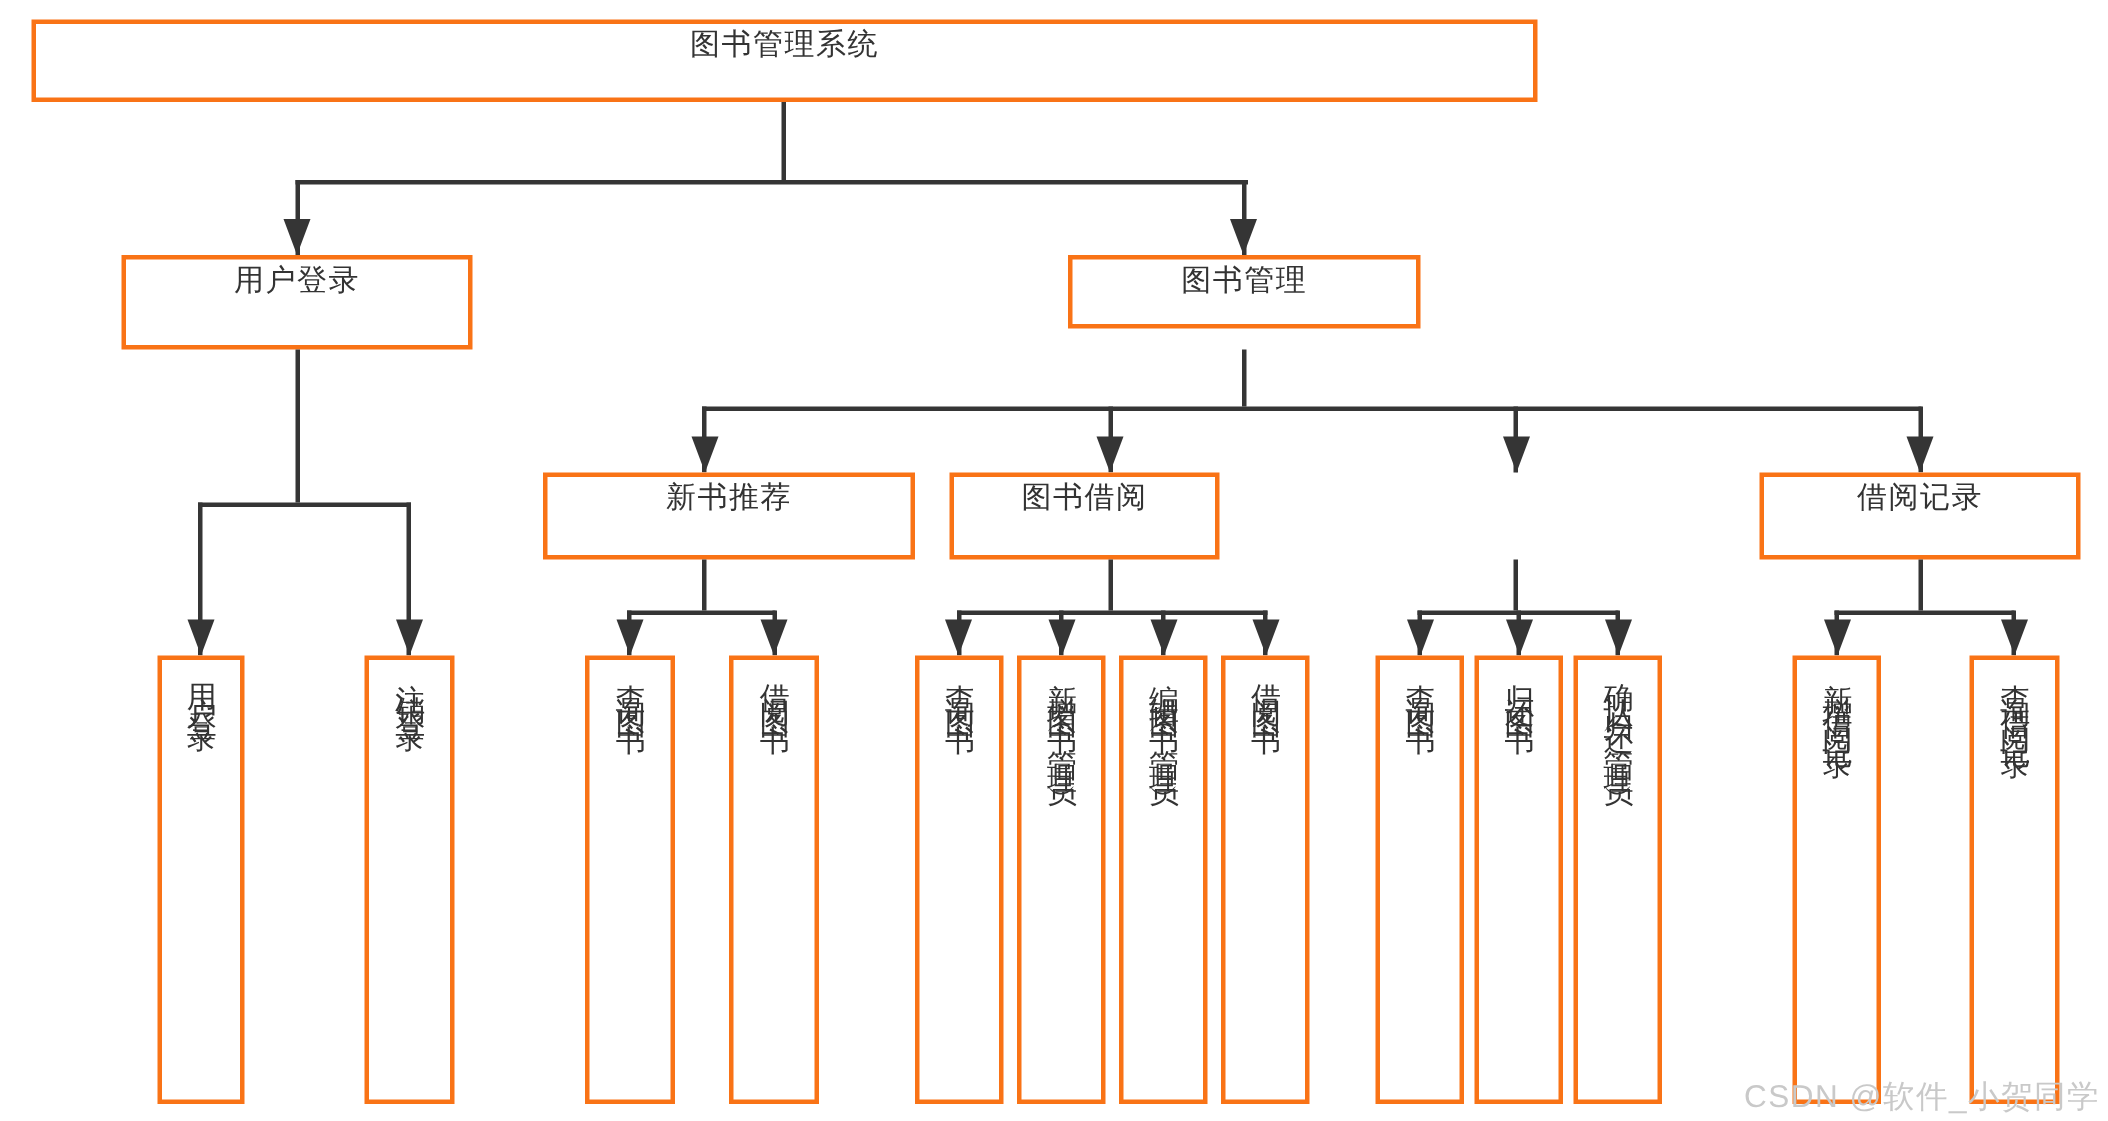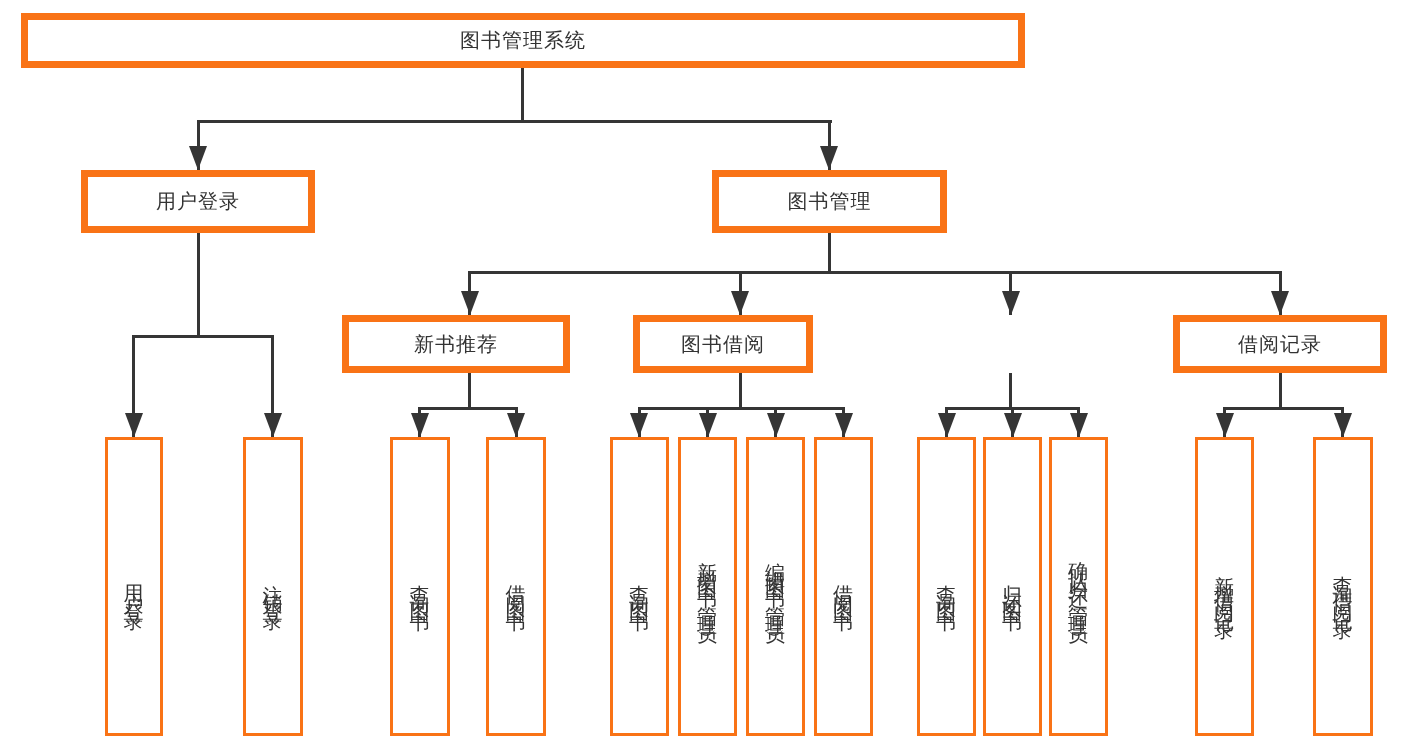--- a/index.html
+++ b/index.html
@@ -7,24 +7,24 @@
     position:relative;
     width:1405px;height:747px;
     background:#ffffff;
     font-family:"Liberation Sans","DejaVu Sans",sans-serif;
     color:#333333;
     overflow:hidden;
   }
   .node{
     position:absolute;
     box-sizing:border-box;
-    border:7px solid #f97316;
+    border:3px solid #f97316;
     background:#ffffff;
     display:flex;
-    align-items:center;
+    align-items:flex-start;
     justify-content:center;
     font-size:20px;
     color:#333333;
     letter-spacing:1px;
   }
   .leaf{
     border-width:3px;
   }
   .leaf .vtext{
     writing-mode:vertical-rl;
@@ -69,21 +69,21 @@
   <div class="vline" style="left:521px;top:68px;height:52px;"></div>
   <div class="hline" style="left:197px;top:120px;width:635px;"></div>
   <div class="vline" style="left:197px;top:120px;height:50px;"></div>
   <div class="arrow" style="left:189px;top:146px;"></div>
   <div class="vline" style="left:828px;top:120px;height:50px;"></div>
   <div class="arrow" style="left:820px;top:146px;"></div>
 
   <div class="node" style="left:81px;top:170px;width:234px;height:63px;">
     <span>用户登录</span>
   </div>
-  <div class="node" style="left:712px;top:170px;width:235px;height:63px;">
+  <div class="node" style="left:712px;top:170px;width:235px;height:49px;">
     <span>图书管理</span>
   </div>
 
   <div class="vline" style="left:197px;top:233px;height:102px;"></div>
   <div class="hline" style="left:132px;top:335px;width:142px;"></div>
   <div class="vline" style="left:132px;top:335px;height:102px;"></div>
   <div class="arrow" style="left:125px;top:413px;"></div>
   <div class="vline" style="left:271px;top:335px;height:102px;"></div>
   <div class="arrow" style="left:264px;top:413px;"></div>
 
@@ -91,21 +91,21 @@
   <div class="hline" style="left:468px;top:271px;width:813px;"></div>
   <div class="vline" style="left:468px;top:271px;height:44px;"></div>
   <div class="arrow" style="left:461px;top:291px;"></div>
   <div class="vline" style="left:739px;top:271px;height:44px;"></div>
   <div class="arrow" style="left:731px;top:291px;"></div>
   <div class="vline" style="left:1009px;top:271px;height:44px;"></div>
   <div class="arrow" style="left:1002px;top:291px;"></div>
   <div class="vline" style="left:1279px;top:271px;height:44px;"></div>
   <div class="arrow" style="left:1271px;top:291px;"></div>
 
-  <div class="node" style="left:342px;top:315px;width:228px;height:58px;">
+  <div class="node" style="left:362px;top:315px;width:248px;height:58px;">
     <span>新书推荐</span>
   </div>
   <div class="node" style="left:633px;top:315px;width:180px;height:58px;">
     <span>图书借阅</span>
   </div>
   <div class="node" style="left:1173px;top:315px;width:214px;height:58px;">
     <span>借阅记录</span>
   </div>
 
   <div class="vline" style="left:468px;top:373px;height:34px;"></div>
@@ -179,14 +179,15 @@
     <span class="vtext">确认归还（管理员）</span>
   </div>
 
   <div class="node leaf" style="left:1195px;top:437px;width:59px;height:299px;">
     <span class="vtext">新增借阅记录</span>
   </div>
   <div class="node leaf" style="left:1313px;top:437px;width:60px;height:299px;">
     <span class="vtext">查询借阅记录</span>
   </div>
 
+  <div class="watermark">CSDN @软件_小贺同学</div>
 
 </div>
 
 </body></html>

